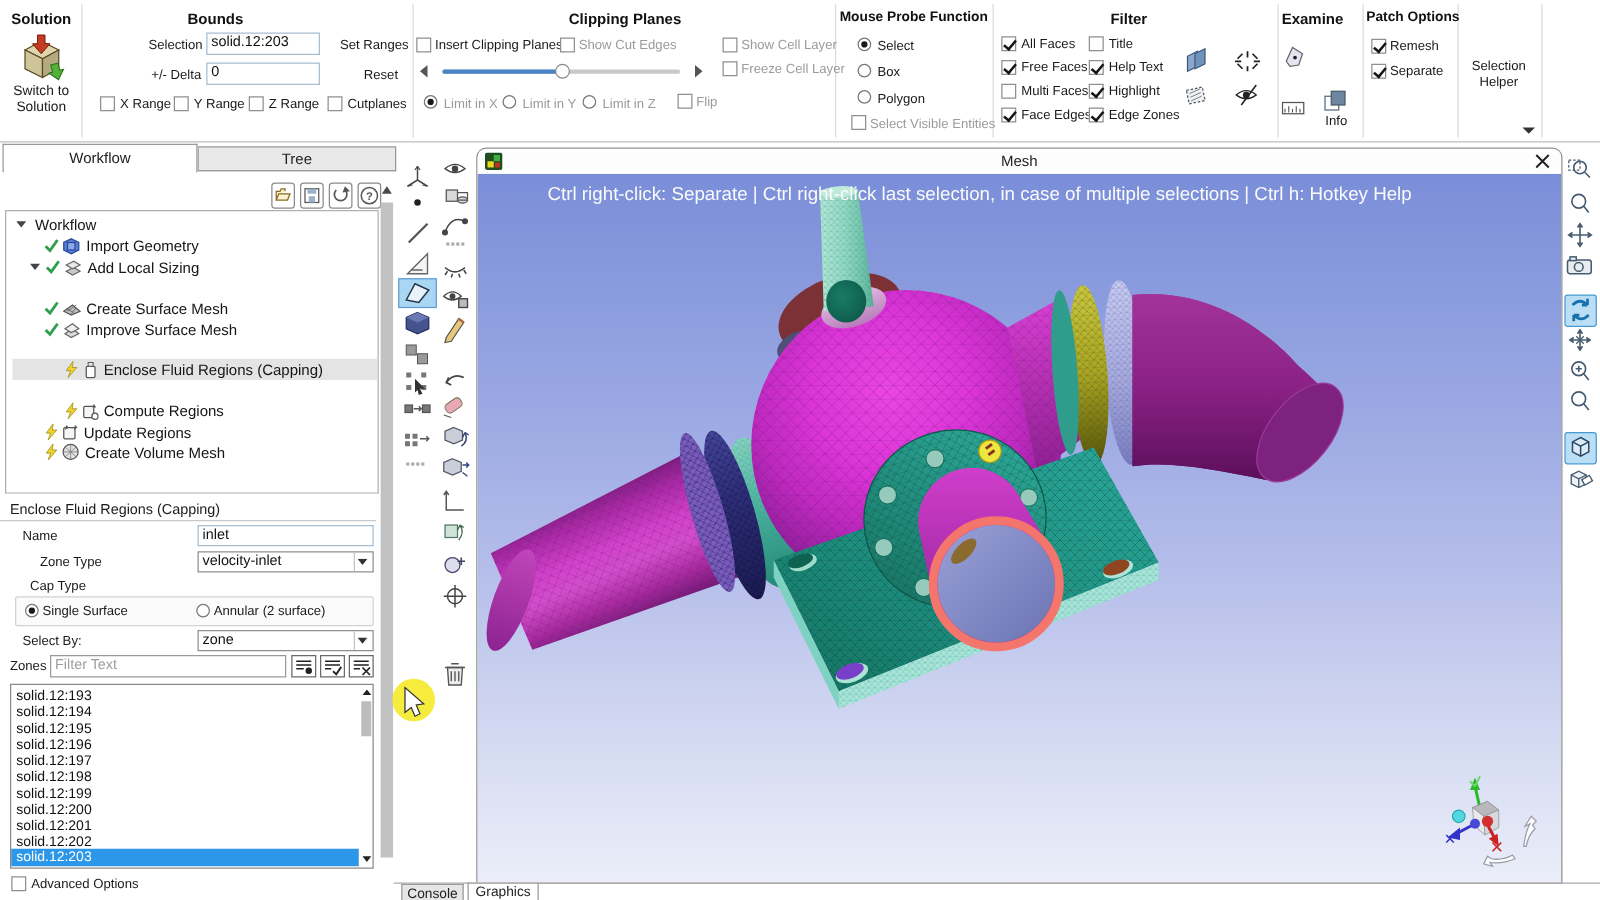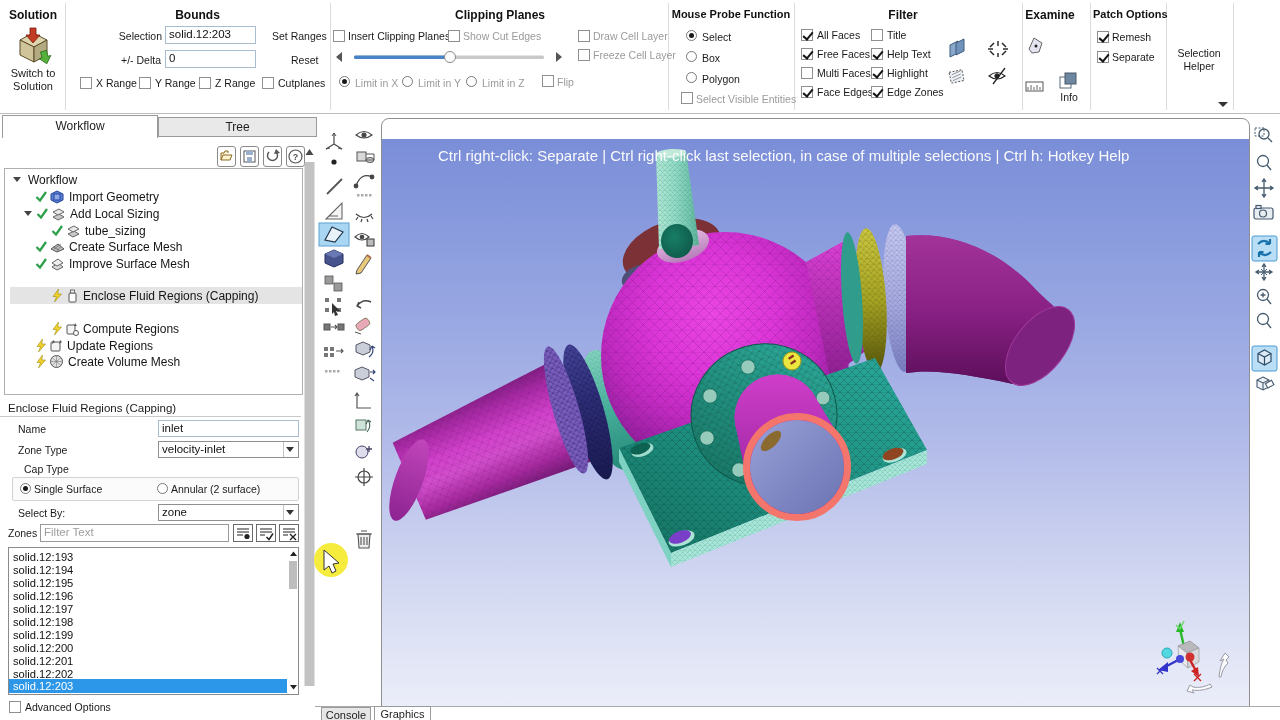--- a/index.html
+++ b/index.html
@@ -33,21 +33,21 @@
   <div class="gt" style="left:0;top:8px;width:66px;text-align:center">Solution</div>
   <svg class="abs" style="left:15px;top:27px" width="38" height="40">
     <polygon points="5,13 18,6 32,13 19,20" fill="#ded5ae" stroke="#5a4a28" stroke-width="1"></polygon>
     <polygon points="5,13 19,20 19,35 5,28" fill="#cfc49a" stroke="#5a4a28" stroke-width="1"></polygon>
     <polygon points="19,20 32,13 32,28 19,35" fill="#b4aa82" stroke="#5a4a28" stroke-width="1"></polygon>
     <polygon points="15,1 21,1 21,8 25,8 18,16 11,8 15,8" fill="#c23b22" stroke="#7a1d0d" stroke-width="0.8"></polygon>
     <polygon points="27,24 33,24 33,30 36,30 30,37 24,30 27,30" fill="#55b13c" stroke="#2a7018" stroke-width="0.8" transform="rotate(-15 30 30)"></polygon>
   </svg>
   <div class="lb" style="left:0;top:67px;width:66px;text-align:center;font-size:11px">Switch to<br>Solution</div>
 
-  <div class="gt" style="left:150px;top:8px;width:95px;text-align:center">Bounds</div>
+  <div class="gt" style="left:150px;top:8px;width:95px;">Bounds</div>
   <div class="lb" style="left:118px;top:30px;width:44px;text-align:right">Selection</div>
   <div class="inp" style="left:165px;top:26px;width:91px;height:18px">solid.12:203</div>
   <div class="lb" style="left:272px;top:30px">Set Ranges</div>
   <div class="lb" style="left:121px;top:54px">+/- Delta</div>
   <div class="inp" style="left:165px;top:50px;width:91px;height:18px">0</div>
   <div class="lb" style="left:291px;top:54px">Reset</div>
   <div class="cb" style="left:80px;top:77px"></div>
       <div class="lb" style="left:96px;top:77px">X Range</div>
   <div class="cb" style="left:139px;top:77px"></div>
       <div class="lb" style="left:155px;top:77px">Y Range</div>
@@ -55,21 +55,21 @@
       <div class="lb" style="left:215px;top:77px">Z Range</div>
   <div class="cb" style="left:262px;top:77px"></div>
       <div class="lb" style="left:278px;top:77px">Cutplanes</div>
 
   <div class="gt" style="left:430px;top:8px;width:140px;text-align:center">Clipping Planes</div>
   <div class="cb" style="left:333px;top:30px"></div>
       <div class="lb" style="left:348px;top:30px">Insert Clipping Planes</div>
   <div class="cb" style="left:448px;top:30px"></div>
       <div class="lb gy" style="left:463px;top:30px">Show Cut Edges</div>
   <div class="cb" style="left:578px;top:30px"></div>
-      <div class="lb gy" style="left:593px;top:30px">Draw Cell Layer</div>
+      <div class="lb gy" style="left:593px;top:30px">Show Cell Layer</div>
   <svg class="abs" style="left:334px;top:50px" width="232" height="14">
     <polygon points="8,2 2,7 8,12" fill="#555"></polygon>
     <rect x="20" y="5.5" width="190" height="3.5" rx="1.5" fill="#c9c9c9"></rect>
     <rect x="20" y="5.5" width="96" height="3.5" rx="1.5" fill="#4a84c8"></rect>
     <circle cx="116" cy="7" r="5.5" fill="#fdfdfd" stroke="#8a8a8a"></circle>
     <polygon points="222,2 228,7 222,12" fill="#555"></polygon>
   </svg>
   <div class="cb" style="left:578px;top:49px"></div>
       <div class="lb gy" style="left:593px;top:49px">Freeze Cell Layer</div>
   <div class="rd on" style="left:339px;top:76px"></div>
@@ -235,30 +235,20 @@
           </svg>
           <svg width="13" height="13" style="margin-left:3px">
             <use href="#chk"></use>
           </svg>
           <svg width="15" height="14" style="margin-left:2px">
             <path d="M2 10 L8 7 L13 10 L7 13 Z" fill="#c9c9c9" stroke="#666"></path>
             <path d="M2 5 L8 2 L13 5 L7 8 Z" fill="#e9e9e9" stroke="#666"></path>
           </svg>
           <span class="tx">Add Local Sizing</span>
         </div>
-<div class="trow" style="top:53px">
-          <svg width="13" height="13" style="margin-left:41px">
-            <use href="#chk"></use>
-          </svg>
-          <svg width="15" height="14" style="margin-left:2px">
-            <path d="M2 10 L8 7 L13 10 L7 13 Z" fill="#c9c9c9" stroke="#666"></path>
-            <path d="M2 5 L8 2 L13 5 L7 8 Z" fill="#e9e9e9" stroke="#666"></path>
-          </svg>
-          <span class="tx">tube_sizing</span>
-        </div>
 <div class="trow" style="top:69px">
           <svg width="13" height="13" style="margin-left:25px">
             <use href="#chk"></use>
           </svg>
           <svg width="15" height="14" style="margin-left:2px">
             <path d="M1 9 L8 4 L14 9 L7 12 Z" fill="#bfbfbf" stroke="#555"></path>
             <path d="M4 9 L11 4 M7 11 L11 6 M3 7 L9 10" stroke="#555" stroke-width=".6"></path>
           </svg>
           <span class="tx">Create Surface Mesh</span>
         </div>
@@ -315,21 +305,21 @@
           <span class="tx">Create Volume Mesh</span>
         </div>
 </div>
 </div>
 
 <div id="form" class="abs" style="left:0;top:395px;width:303px;height:325px;background:#fff">
   <div class="lb" style="left:8px;top:7px;font-size:11.5px">Enclose Fluid Regions (Capping)</div>
   <div class="abs" style="left:0;top:21px;width:301px;height:1px;background:#c9c9c9"></div>
   <div class="lb" style="left:18px;top:28px">Name</div>
   <div class="inp" style="left:158px;top:25px;width:141px;height:17px">inlet</div>
-  <div class="lb" style="left:18px;top:49px">Zone Type</div>
+  <div class="lb" style="left:32px;top:49px">Zone Type</div>
   <div class="inp" style="left:158px;top:46px;width:141px;height:17px;border-color:#8f8f8f">velocity-inlet
     <svg class="abs" style="right:3px;top:5px" width="9" height="6">
           <polygon points="0,0 8,0 4,5" fill="#333"></polygon>
         </svg>
     <div class="abs" style="right:14px;top:0;width:1px;height:15px;background:#c4c4c4"></div>
   </div>
   <div class="lb" style="left:24px;top:68px">Cap Type</div>
   <div class="abs" style="left:12px;top:82px;width:287px;height:24px;background:#fbfbfb;border:1px solid #d2d2d2;border-radius:2px"></div>
   <div class="rd on" style="left:20px;top:88px"></div>
       <div class="lb" style="left:34px;top:88px">Single Surface</div>
@@ -487,20 +477,32 @@
     <circle cx="49" cy="357" r="6"></circle>
         <path d="M49 348 L49 366 M40 357 L58 357"></path>
   </g>
   <g>
     <path d="M43 414 L55 414 L54 428 L44 428 Z" fill="#eee" stroke="#555" stroke-width="1.1"></path>
     <path d="M41 414 L57 414 M46 411 L52 411 M46 417 L46 425 M49 417 L49 425 M52 417 L52 425" stroke="#555" fill="none" stroke-width="1.1"></path>
   </g>
 </svg>
 
 <div class="abs" style="left:381px;top:118px;width:869px;height:589px;border:1px solid #8f8f8f;border-radius:8px 8px 0 0;background:#fff;overflow:hidden">
+  <div class="abs" style="left:0;top:0;width:100%;height:20px;background:#fdfdfd">
+    <svg class="abs" style="left:6px;top:3px" width="14" height="14">
+      <rect x="0" y="0" width="14" height="14" rx="2" fill="#1e4d1e"></rect>
+      <rect x="2" y="7" width="5" height="5" fill="#e8d820"></rect>
+      <rect x="7" y="2" width="5" height="5" fill="#3fae3f"></rect>
+      <rect x="8" y="8" width="4" height="4" fill="#c03020"></rect>
+    </svg>
+    <div class="abs" style="left:0;top:3px;width:100%;text-align:center;font-size:12px;color:#222">Mesh</div>
+    <svg class="abs" style="left:846px;top:4px" width="12" height="12">
+          <path d="M1 1 L11 11 M11 1 L1 11" stroke="#222" stroke-width="1.6"></path>
+        </svg>
+  </div>
   <svg id="vp" class="abs" style="left:0;top:20px" width="867" height="568" viewBox="0 0 867 568">
 <defs>
   <linearGradient id="bgG" x1="0" y1="0" x2="0" y2="1">
     <stop offset="0" stop-color="#7a8ed8"></stop>
             <stop offset=".3" stop-color="#97a6e2"></stop>
     <stop offset=".55" stop-color="#b4bdea"></stop>
             <stop offset=".78" stop-color="#d2d8f1"></stop>
     <stop offset="1" stop-color="#ebeef9"></stop>
   </linearGradient>
   <radialGradient id="sphG" cx=".45" cy=".33" r=".72">

